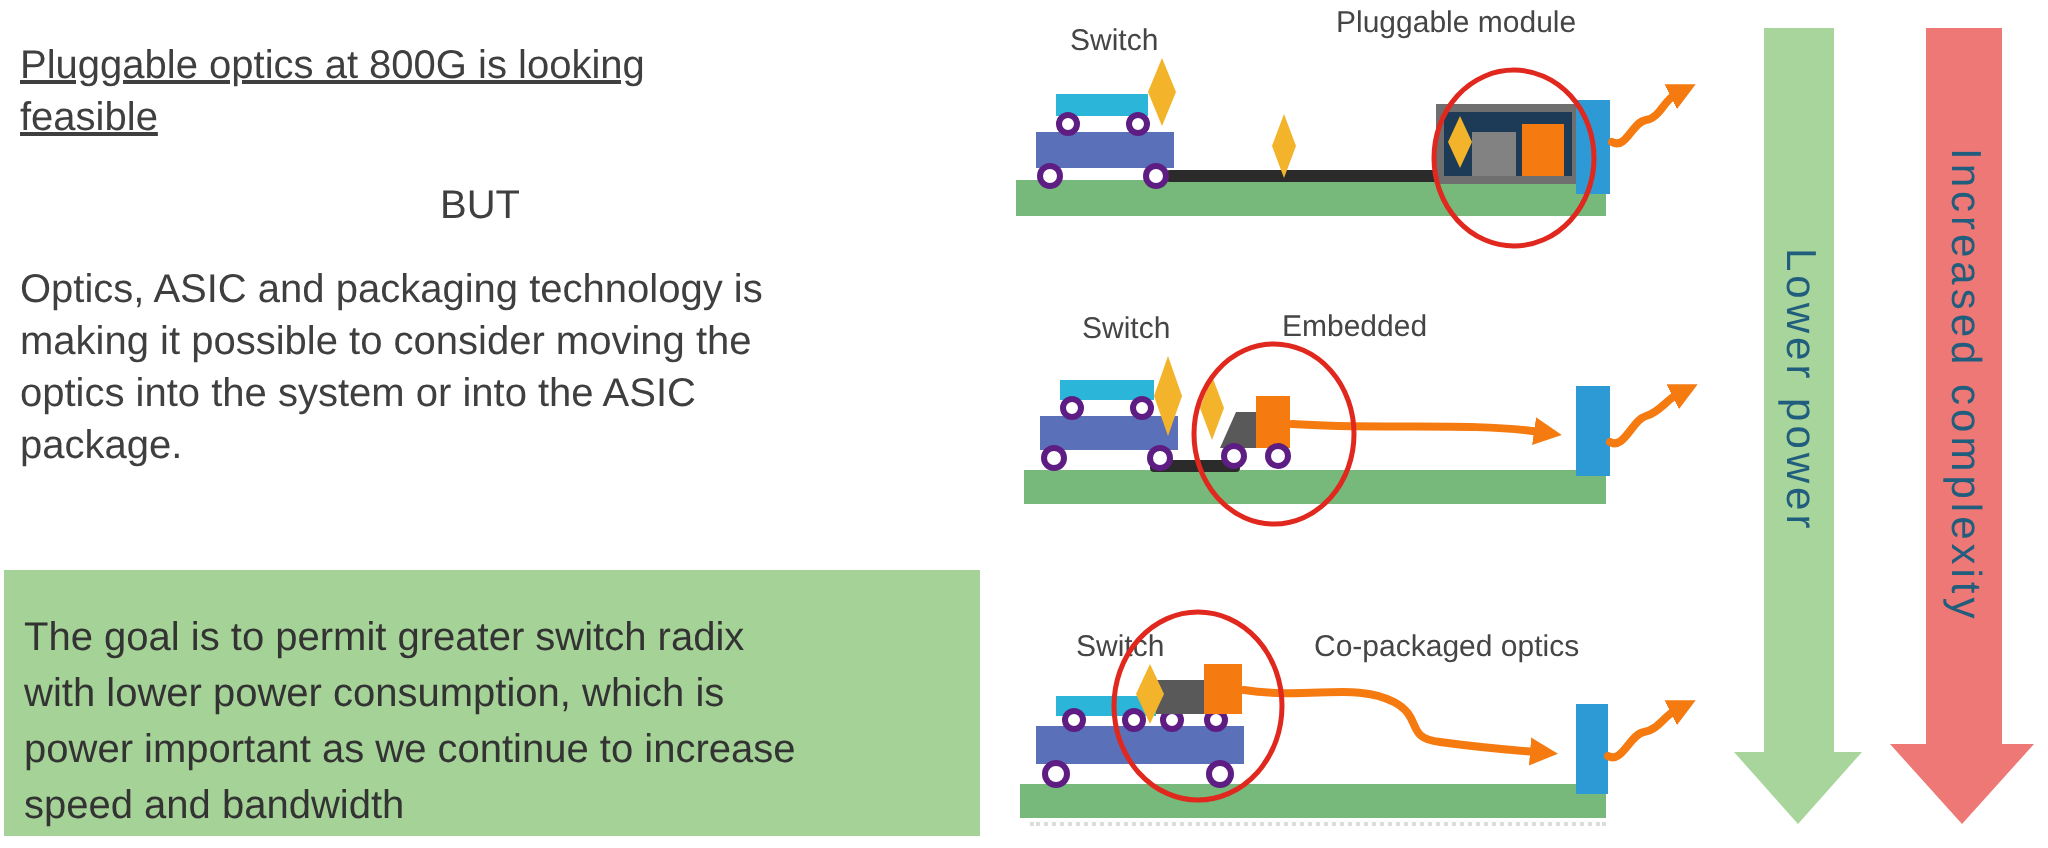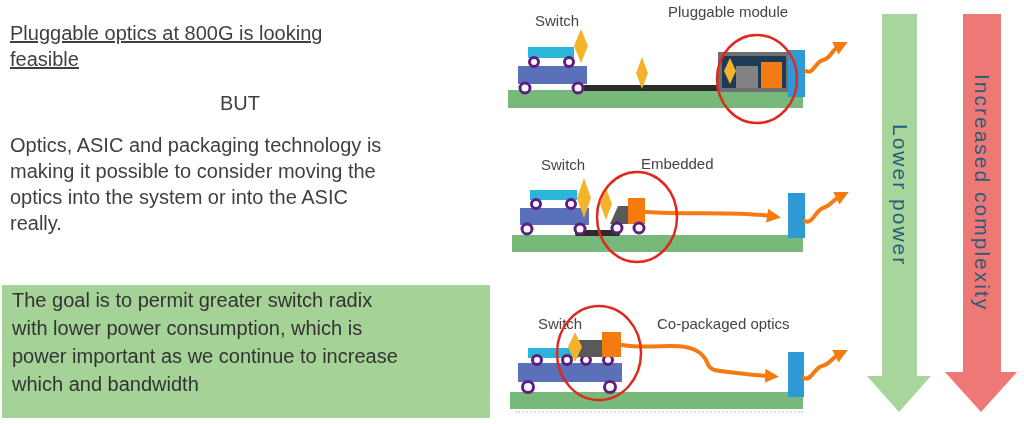--- a/index.html
+++ b/index.html
@@ -4,21 +4,21 @@
 <style>
   html,body { margin:0; padding:0; }
   .canvas {
     position:relative; width:1024px; height:424px; background:#ffffff;
     font-family:"Liberation Sans", sans-serif; color:#3f3f3f; overflow:hidden;
   }
   .tblock { position:absolute; font-size:20px; line-height:26px; }
   .but { position:absolute; left:10px; top:92px; width:460px; text-align:center;
          font-size:20px; }
   .goalbox { position:absolute; left:2px; top:285px; width:488px; height:133px;
-             background:#a5d296; box-sizing:border-box; padding:1px 10px;
+             background:#a5d296; box-sizing:border-box; padding:20px 10px;
              font-size:20px; line-height:28px; color:#333333; }
   .lbl { position:absolute; font-size:15px; color:#454545; white-space:nowrap; }
   .diagram-svg { position:absolute; left:0; top:0; width:1024px; height:424px; }
   .varrow { position:absolute; writing-mode:vertical-rl; font-size:21px;
             letter-spacing:2px; color:#215e7d; display:flex; align-items:center;
             justify-content:center; white-space:nowrap; }
   .dotline { position:absolute; left:515px; top:411px; width:288px;
              border-top:2px dotted #dcdcdc; }
 </style>
 </head>
@@ -30,28 +30,28 @@
     <div>Pluggable optics at 800G is looking</div>
     <div>feasible</div>
   </div>
 
   <div class="but">BUT</div>
 
   <div class="tblock" style="left:10px; top:132px; width:460px;">
     <div>Optics, ASIC and packaging technology is</div>
     <div>making it possible to consider moving the</div>
     <div>optics into the system or into the ASIC</div>
-    <div>really.</div>
+    <div>package.</div>
   </div>
 
   <div class="goalbox">
     <div>The goal is to permit greater switch radix</div>
     <div>with lower power consumption, which is</div>
     <div>power important as we continue to increase</div>
-    <div>which and bandwidth</div>
+    <div>speed and bandwidth</div>
   </div>
 
   <div class="lbl" style="left:535px; top:12px;">Switch</div>
   <div class="lbl" style="left:668px; top:3px;">Pluggable module</div>
   <div class="lbl" style="left:541px; top:156px;">Switch</div>
   <div class="lbl" style="left:641px; top:155px;">Embedded</div>
   <div class="lbl" style="left:538px; top:315px;">Switch</div>
   <div class="lbl" style="left:657px; top:315px;">Co-packaged optics</div>
 
   <div class="dotline"></div>

